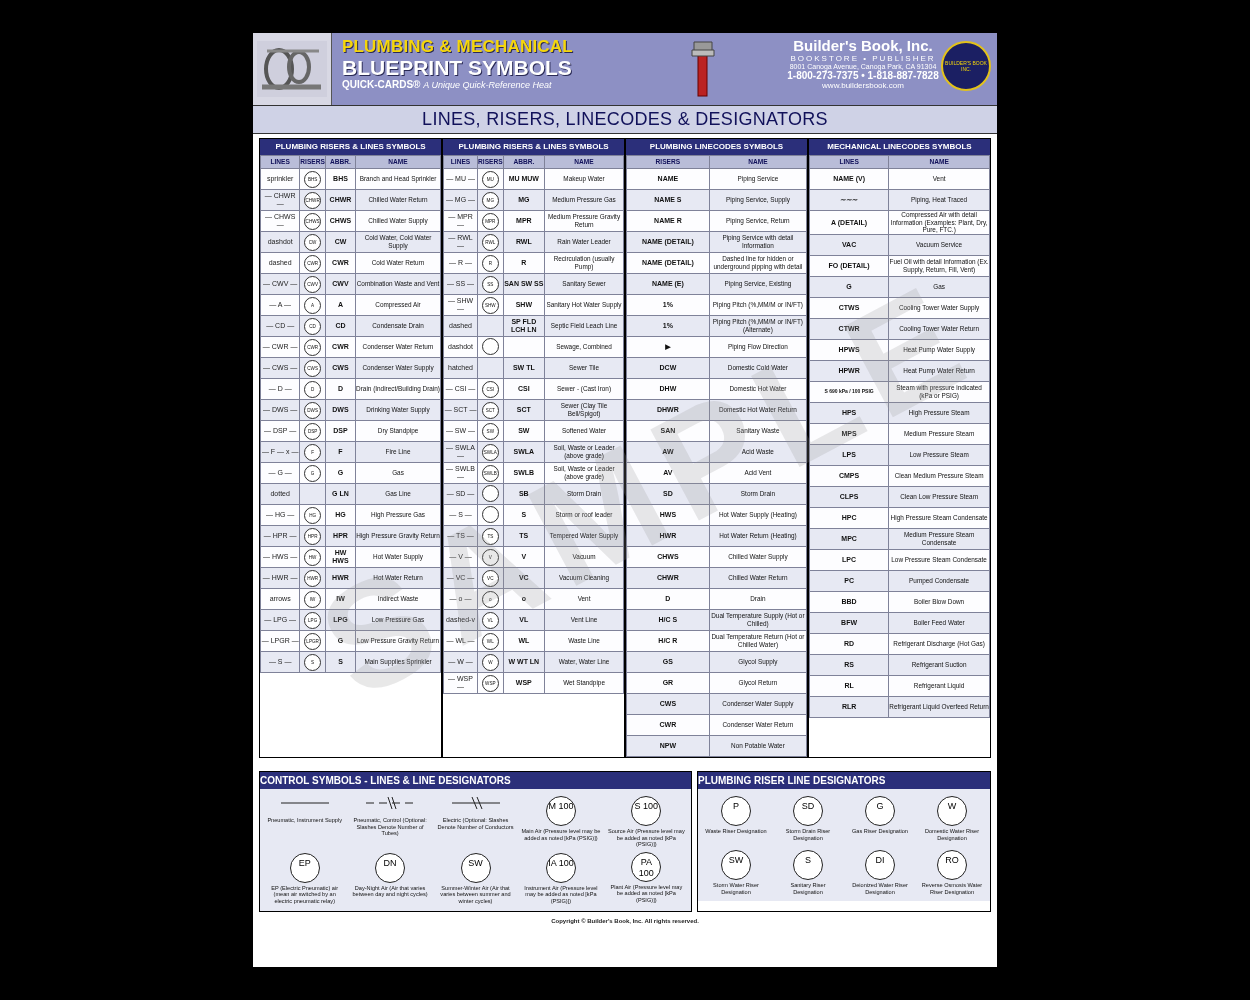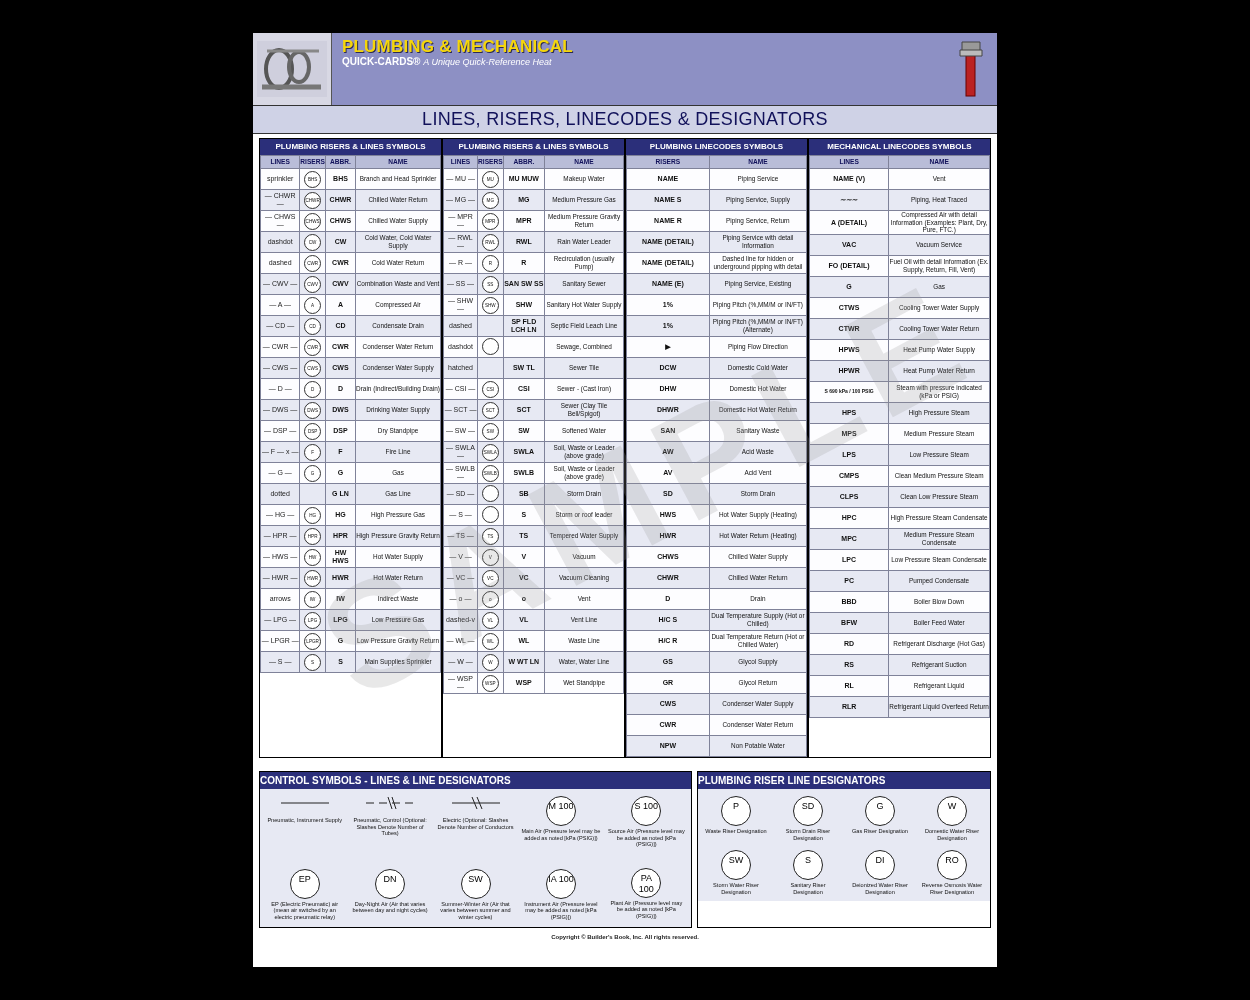--- a/index.html
+++ b/index.html
@@ -60,29 +60,38 @@
       <svg width="70" height="56" viewBox="0 0 70 56">
         <rect x="0" y="0" width="70" height="56" fill="#cfcfdd"></rect>
         <ellipse cx="22" cy="28" rx="13" ry="19" fill="none" stroke="#555" stroke-width="4"></ellipse>
         <ellipse cx="42" cy="26" rx="10" ry="15" fill="none" stroke="#666" stroke-width="4"></ellipse>
         <path d="M5 46 L64 46" stroke="#777" stroke-width="5"></path>
         <path d="M10 10 L62 10" stroke="#888" stroke-width="3"></path>
       </svg>
     </div>
     <div class="hdr-mid">
       <div class="t1">PLUMBING &amp; MECHANICAL</div>
+      <div class="t2">BLUEPRINT SYMBOLS</div>
       <div class="t3"><span>QUICK-CARDS®</span>
         <i>A Unique Quick-Reference Heat</i></div>
     </div>
     <div class="hdr-pipe">
       <svg width="34" height="62" viewBox="0 0 34 62">
         <rect x="12" y="12" width="9" height="46" fill="#b22" stroke="#600"></rect>
         <path d="M8 4 h18 v10 h-18 z" fill="#999" stroke="#444"></path>
         <path d="M6 12 h22 v6 h-22 z" fill="#bbb" stroke="#444"></path>
       </svg>
+    </div>
+    <div class="hdr-right">
+      <div class="bb1">Builder's Book, Inc.</div>
+      <div class="bb2">BOOKSTORE   •   PUBLISHER</div>
+      <div class="bb3">8001 Canoga Avenue, Canoga Park, CA 91304</div>
+      <div class="bb4">1-800-273-7375  •  1-818-887-7828</div>
+      <div class="bb5">www.buildersbook.com</div>
+      <div class="seal">BUILDER'S BOOK INC.</div>
     </div>
   </div>
 
   <div class="titlebar">LINES, RISERS, LINECODES &amp; DESIGNATORS</div>
 
   <div class="watermark">
     <span>SAMPLE</span>
   </div>
 
   <div class="cols">
@@ -680,21 +689,21 @@
           </div>
           <div class="pcell">
             <span class="big">M 100</span>
             <div class="pcap">Main Air (Pressure level may be added as noted [kPa (PSIG)])</div>
           </div>
           <div class="pcell">
             <span class="big">S 100</span>
             <div class="pcap">Source Air (Pressure level may be added as noted [kPa (PSIG)])</div>
           </div>
         </div>
-        <div class="prow" style="margin-top:16px">
+        <div class="prow" style="margin-top:0">
           <div class="pcell">
             <span class="big">EP</span>
             <div class="pcap">EP (Electric Pneumatic) air (mean air switched by an electric pneumatic relay)</div>
           </div>
           <div class="pcell">
             <span class="big">DN</span>
             <div class="pcap">Day-Night Air (Air that varies between day and night cycles)</div>
           </div>
           <div class="pcell">
             <span class="big">SW</span>

